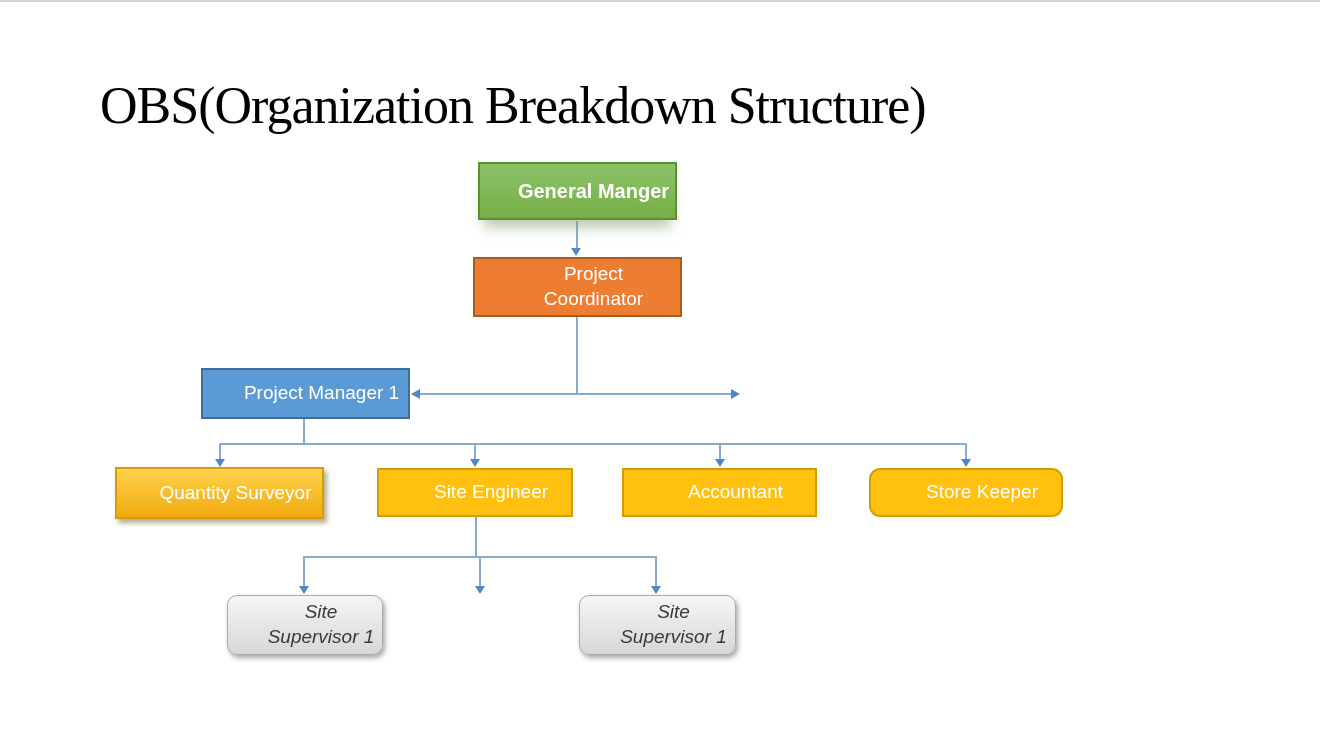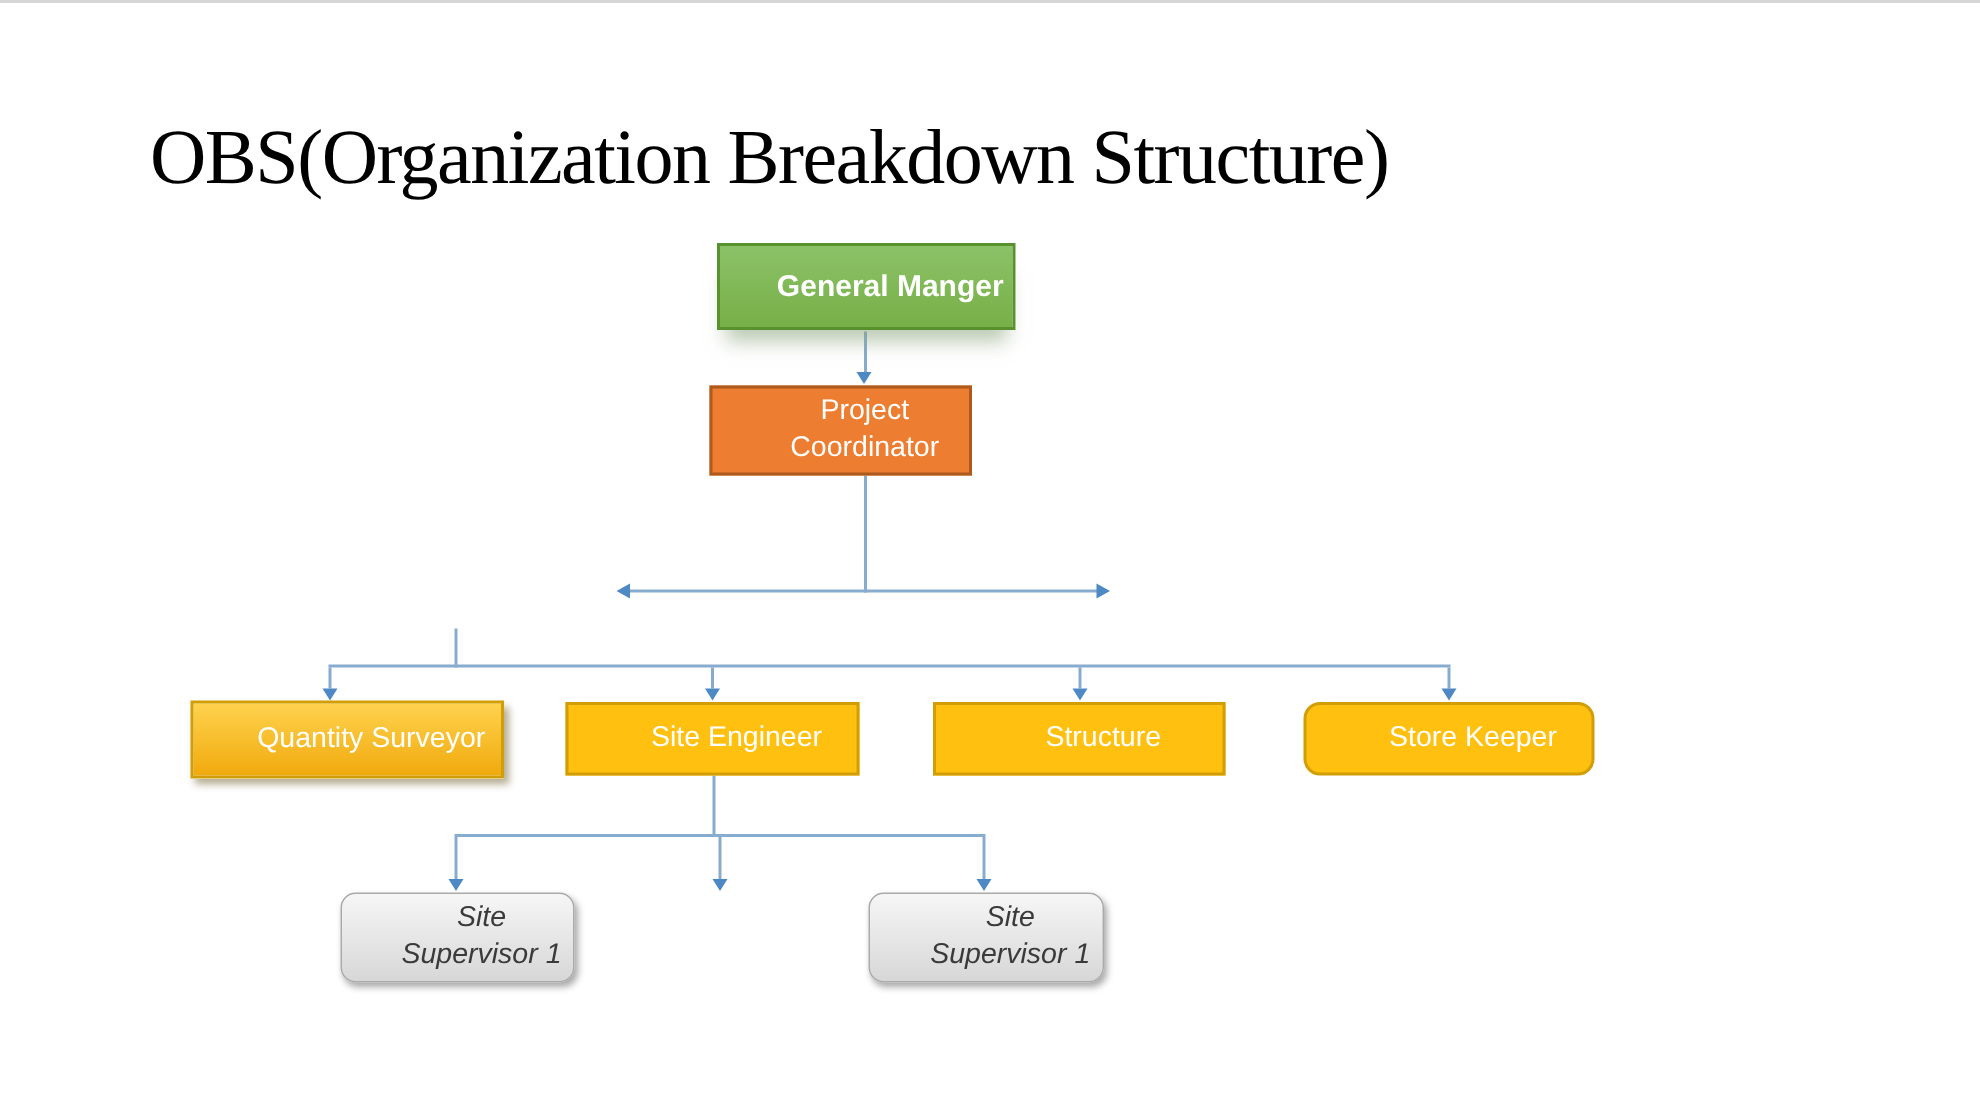--- a/index.html
+++ b/index.html
@@ -138,36 +138,39 @@
     <div class="cline" style="left:479px;top:558px;width:2px;height:28px;"></div>
     <div class="ah ah-down" style="left:475px;top:586px;"></div>
     <div class="cline" style="left:655px;top:558px;width:2px;height:28px;"></div>
     <div class="ah ah-down" style="left:651px;top:586px;"></div>
   </div>
 
   <div class="node node-green" style="left:478px;top:162px;width:199px;height:58px;">
     <span>General Manger</span>
   </div>
 
-  <div class="node node-orange" style="left:473px;top:257px;width:175px;height:60px;">
+  <div class="node node-orange" style="left:473px;top:257px;width:209px;height:60px;">
     <span class="wrap-150">Project Coordinator</span>
   </div>
 
+  <div class="node node-blue" style="left:201px;top:368px;width:209px;height:51px;">
+    <span>Project Manager 1</span>
+  </div>
 
 
-  <div class="node node-gold-grad" style="left:115px;top:467px;width:209px;height:52px;margin-left:12px;">
+  <div class="node node-gold-grad" style="left:115px;top:467px;width:209px;height:52px;">
     <span>Quantity Surveyor</span>
   </div>
 
   <div class="node node-gold" style="left:377px;top:468px;width:196px;height:49px;">
     <span>Site Engineer</span>
   </div>
 
   <div class="node node-gold" style="left:622px;top:468px;width:195px;height:49px;">
-    <span>Structure</span>
+    <span>Accountant</span>
   </div>
 
   <div class="node node-gold" style="left:869px;top:468px;width:194px;height:49px;border-radius:11px;">
     <span>Store Keeper</span>
   </div>
 
   <div class="node node-gray" style="left:227px;top:595px;width:156px;height:60px;">
     <span class="wrap-120">Site Supervisor 1</span>
   </div>
 

